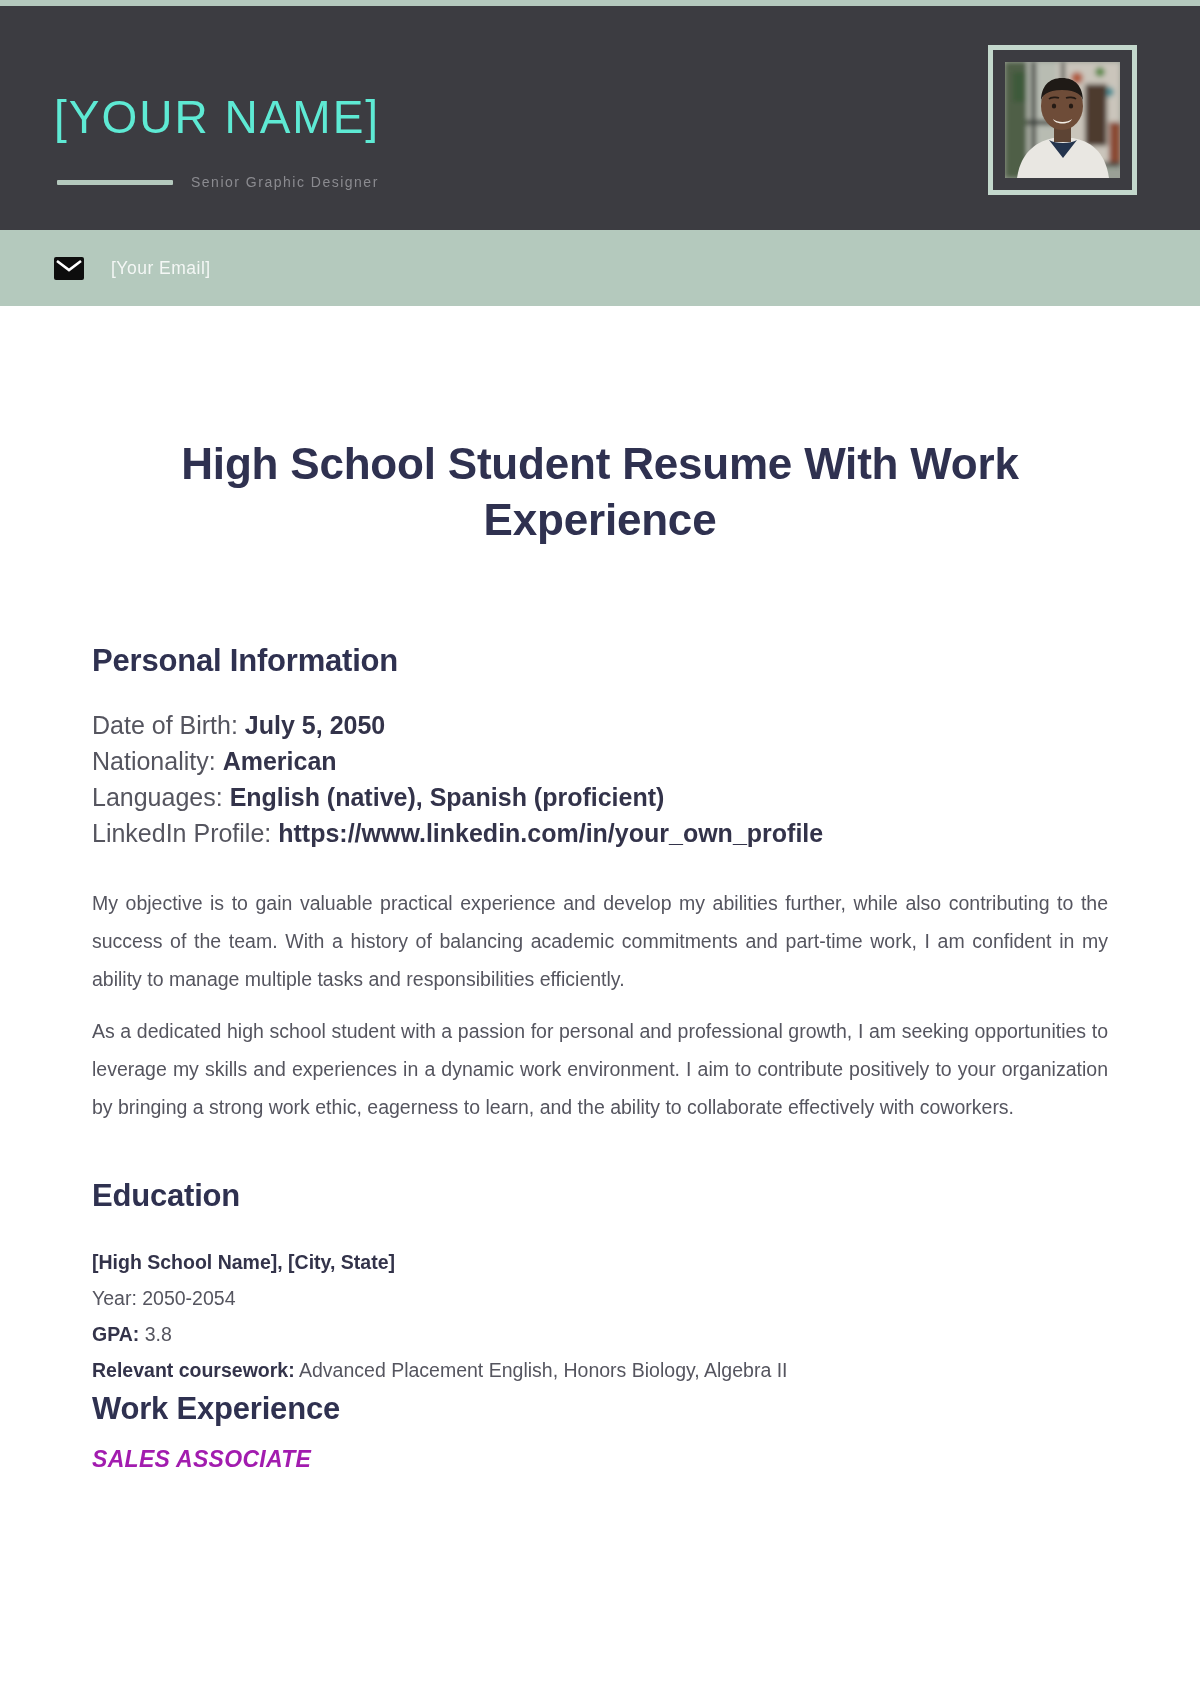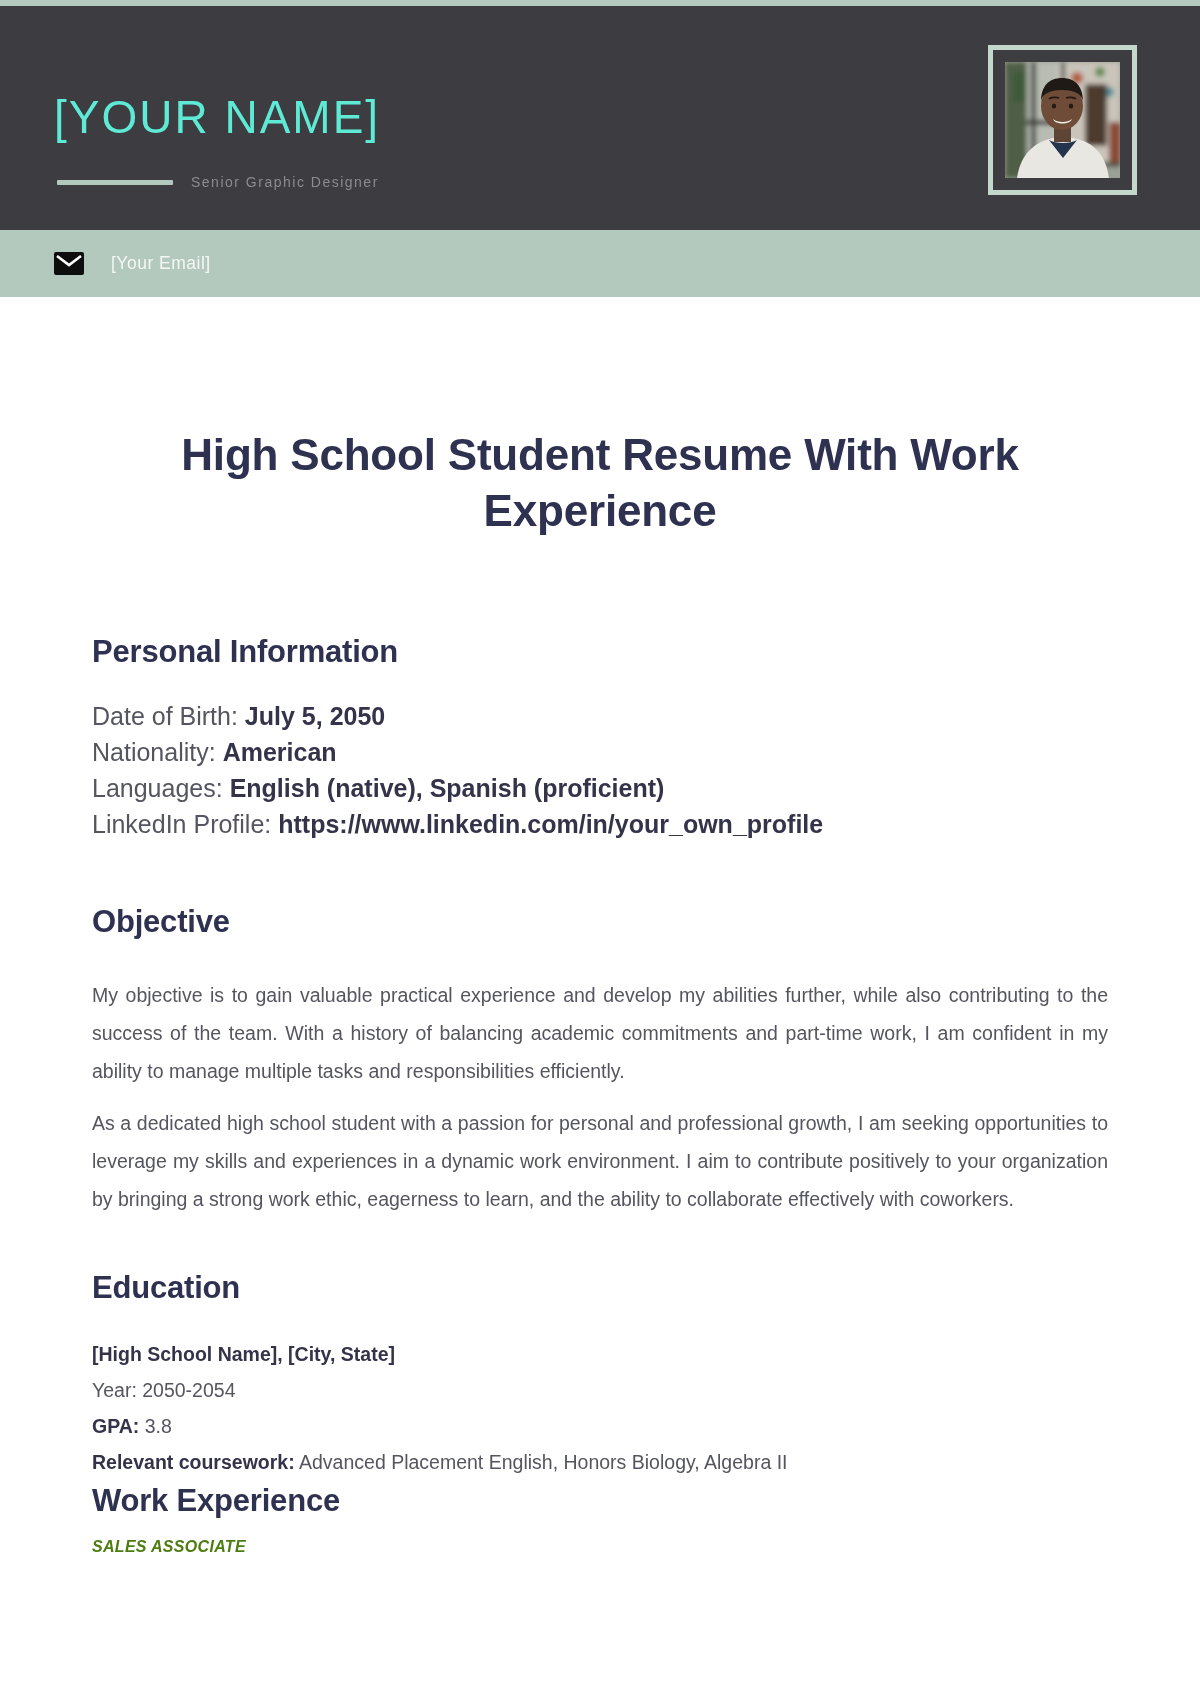--- a/index.html
+++ b/index.html
@@ -69,21 +69,21 @@
     background: #3c3c41;
   }
   .photo-frame svg {
     display: block;
     width: 115px;
     height: 116px;
   }
 
   
   .contact-bar {
-    height: 67px;
+    height: 76px;
     background: #b4c9bd;
     display: flex;
     align-items: center;
     padding-left: 54px;
     box-sizing: border-box;
   }
   .mail-icon { display: inline-flex; }
   .contact-email {
     margin-left: 27px;
     font-size: 17.5px;
@@ -139,25 +139,25 @@
   }
   .para.first { margin-top: 14px; }
 
   .edu-list {
     margin-top: 27px;
     font-size: 19.5px;
     line-height: 36px;
   }
   .job-title {
     margin-top: 16px;
-    font-size: 16px;
+    font-size: 23px;
     font-weight: bold;
     font-style: italic;
     letter-spacing: 0.3px;
-    color: #4d7c0f;
+    color: #a21caf;
   }
 </style>
 </head>
 <body>
 
 <div class="top-strip"></div>
 
 <header class="header">
   <div class="header-name">[YOUR NAME]</div>
   <div class="role-row">
@@ -226,21 +226,20 @@
     <h2 class="section-heading h-personal">Personal Information</h2>
     <div class="info-list">
       <div><span class="label">Date of Birth:</span> <span class="value">July 5, 2050</span></div>
       <div><span class="label">Nationality:</span> <span class="value">American</span></div>
       <div><span class="label">Languages:</span> <span class="value">English (native), Spanish (proficient)</span></div>
       <div><span class="label">LinkedIn Profile:</span> <span class="value">https://www.linkedin.com/in/your_own_profile</span></div>
     </div>
   </section>
 
   <section>
-    <h2 class="section-heading h-objective">Objective</h2>
     <p class="para">My objective is to gain valuable practical experience and develop my abilities further, while also contributing to the success of the team. With a history of balancing academic commitments and part-time work, I am confident in my ability to manage multiple tasks and responsibilities efficiently.</p>
     <p class="para first">As a dedicated high school student with a passion for personal and professional growth, I am seeking opportunities to leverage my skills and experiences in a dynamic work environment. I aim to contribute positively to your organization by bringing a strong work ethic, eagerness to learn, and the ability to collaborate effectively with coworkers.</p>
   </section>
 
   <section>
     <h2 class="section-heading h-education">Education</h2>
     <div class="edu-list">
       <div class="bold-dark">[High School Name], [City, State]</div>
       <div>Year: 2050-2054</div>
       <div><span class="bold-dark">GPA:</span> <span>3.8</span></div>

